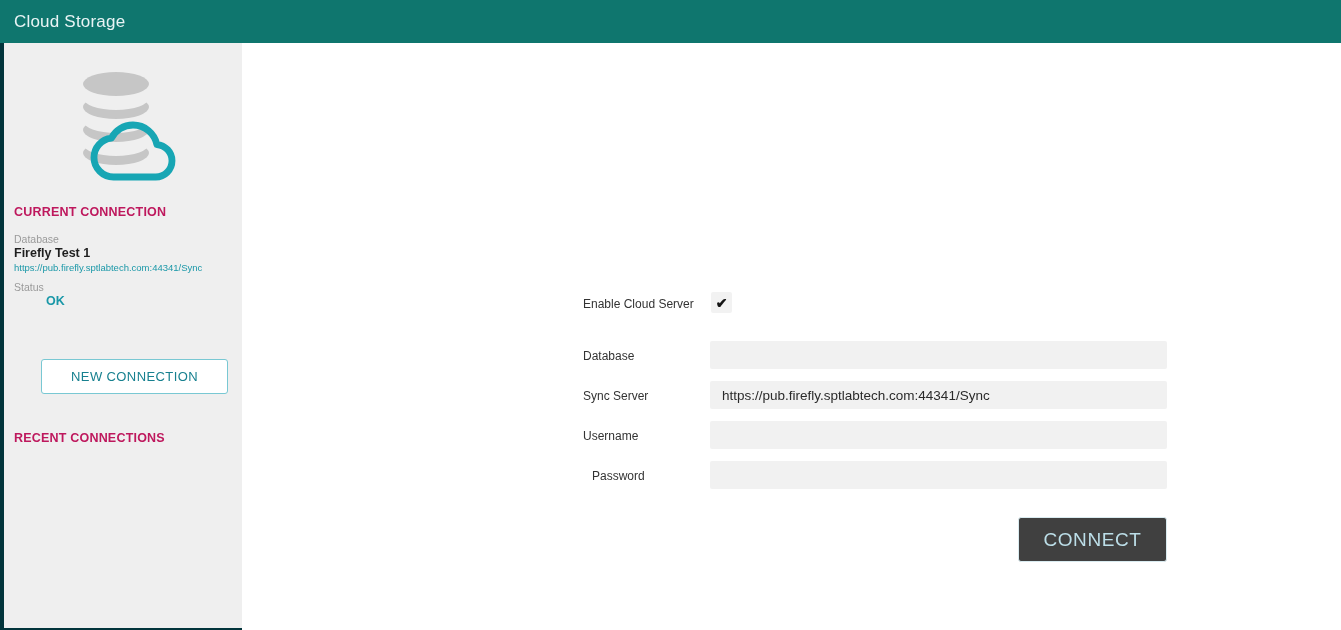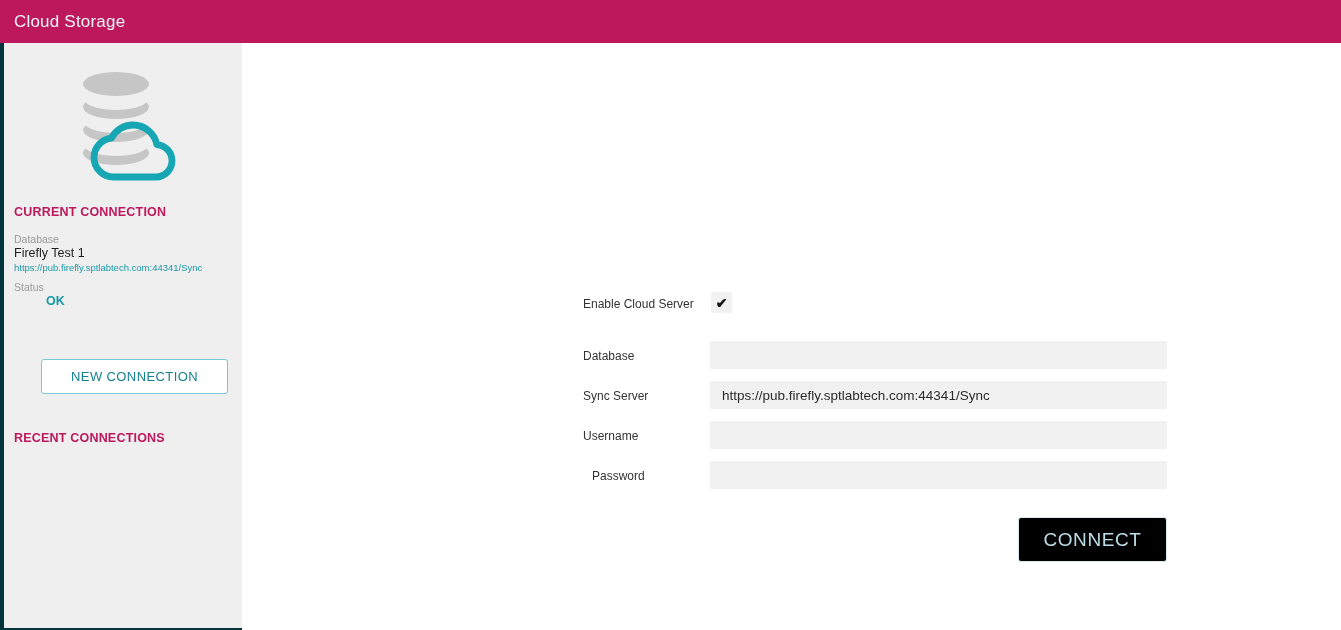--- a/index.html
+++ b/index.html
@@ -2,21 +2,21 @@
 <html><head>
 <meta charset="utf-8">
 <style>
   * { margin: 0; padding: 0; box-sizing: border-box; }
   html, body { width: 1341px; height: 630px; background: #ffffff; }
   body { font-family: "Liberation Sans", sans-serif; position: relative; overflow: hidden; }
 
   
   .titlebar {
     position: absolute; left: 0; top: 0; width: 1341px; height: 43px;
-    background: #be185d;
+    background: #0f766e;
     text-decoration: underline;
   }
   .titlebar .app-title {
     position: absolute; left: 14px; top: 0; line-height: 43px;
     font-size: 17px; color: #E9F4F5; font-weight: 400; letter-spacing: 0.2px;
   }
 
   
   .sidebar {
     position: absolute; left: 0; top: 43px; width: 242px; height: 587px;
@@ -38,21 +38,21 @@
   }
   .sb-heading.current { top: 162px; }
   .sb-heading.recent  { top: 388px; }
 
   .sb-sublabel { position: absolute; left: 14px; font-size: 10.5px; color: #9A9A9A; }
   .sb-sublabel.db     { top: 190px; }
   .sb-sublabel.status { top: 238px; }
 
   .sb-dbname {
     position: absolute; left: 14px; top: 203px; font-size: 12.5px;
-    font-weight: normal; color: #1E1E1E;
+    font-weight: bold; color: #1E1E1E;
   }
   .sb-dburl {
     position: absolute; left: 14px; top: 219px; font-size: 9.5px; color: #1B98A8;
     white-space: nowrap;
   }
   .sb-status-ok {
     position: absolute; left: 14px; top: 251px; font-size: 12.5px;
     font-weight: bold; color: #1B98A8; margin-left: 32px;
   }
   .new-conn-btn {
@@ -92,21 +92,21 @@
     font-family: "Liberation Sans", sans-serif;
     font-size: 13.5px; color: #2B2B2B; padding: 0 12px; outline: none;
   }
   .inp-0 { top: 298px; }
   .inp-1 { top: 338px; }
   .inp-2 { top: 378px; }
   .inp-3 { top: 418px; }
 
   .connect-btn {
     position: absolute; left: 776px; top: 474px; width: 149px; height: 45px;
-    background: #000000; border: 1px solid #D9EBF0; border-radius: 3px;
+    background: #404040; border: 1px solid #D9EBF0; border-radius: 3px;
     color: #BCDEE8; font-size: 19px; font-weight: 300; letter-spacing: 0.6px;
     font-family: "Liberation Sans", sans-serif;
     display: flex; align-items: center; justify-content: center;
   }
 </style>
 </head>
 <body>
 
 <div class="titlebar">
   <div class="app-title">Cloud Storage</div>

